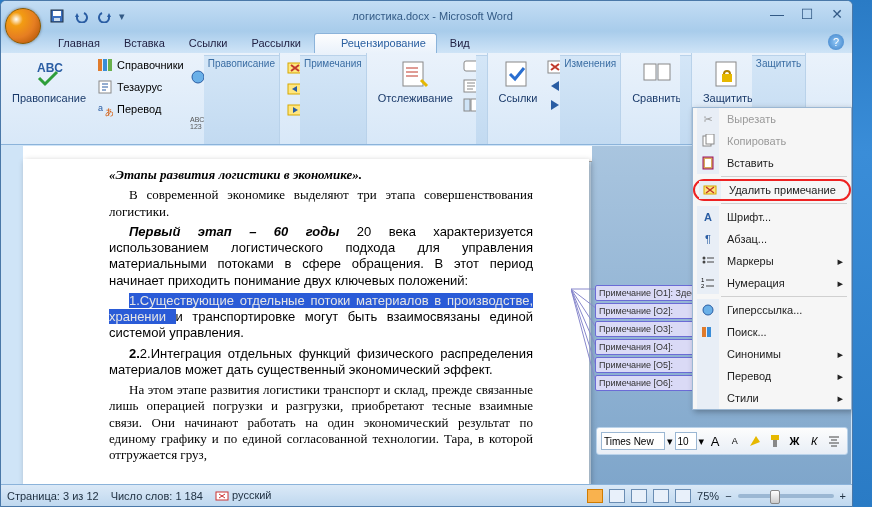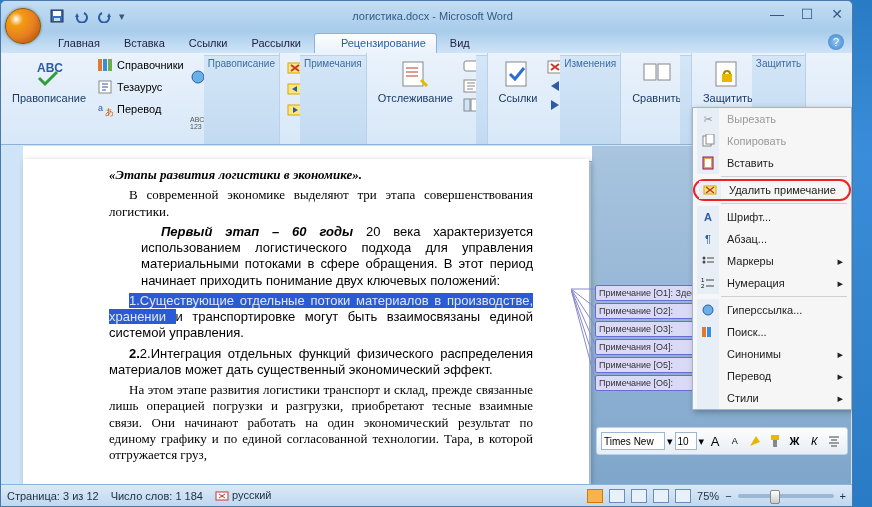--- a/index.html
+++ b/index.html
@@ -285,21 +285,21 @@
       <div class="group-title">Защитить</div>
     </div>
   </div>
 
   <div class="side-gap"></div>
   <div class="hruler"></div>
 
   <div class="page">
     <p class="bold italic">«Этапы развития логистики в экономике».</p>
     <p style="text-indent:20px;">В современной экономике выделяют три этапа совершенствования логистики.</p>
-    <p style="text-indent:20px;margin-left:32px;"><span class="bold italic">Первый этап – 60 годы</span><span> 20 века характеризуется использованием логистического подхода для управления материальными потоками в сфере обращения. В этот период начинает приходить понимание двух ключевых положений:</span></p>
+    <p style="text-indent:20px;"><span class="bold italic">Первый этап – 60 годы</span><span> 20 века характеризуется использованием логистического подхода для управления материальными потоками в сфере обращения. В этот период начинает приходить понимание двух ключевых положений:</span></p>
     <p style="text-indent:20px;"><span class="sel">1.Существующие отдельные потоки материалов </span><span class="sel">в производстве, хранении </span><span>и транспортировке могут быть взаимосвязаны единой системой управления.</span></p>
     <p style="text-indent:20px;"><span class="bold">2.</span><span style="display:inline;">2.Интеграция отдельных функций физического распределения материалов может дать существенный экономический эффект.</span></p>
     <p style="text-indent:20px;">На этом этапе развития логистики транспорт и склад, прежде связанные лишь операцией погрузки и разгрузки, приобретают тесные взаимные связи. Они начинают работать на один экономический результат по единому графику и по единой согласованной технологии. Тара, в которой отгружается груз,</p>
   </div>
 
   <svg class="connectors">
     <line x1="0" y1="4" x2="26" y2="4" stroke="#8888cc"></line>
     <line x1="0" y1="4" x2="26" y2="24" stroke="#8888cc"></line>
     <line x1="0" y1="4" x2="26" y2="44" stroke="#8888cc"></line>
     <line x1="0" y1="4" x2="26" y2="64" stroke="#8888cc"></line>

